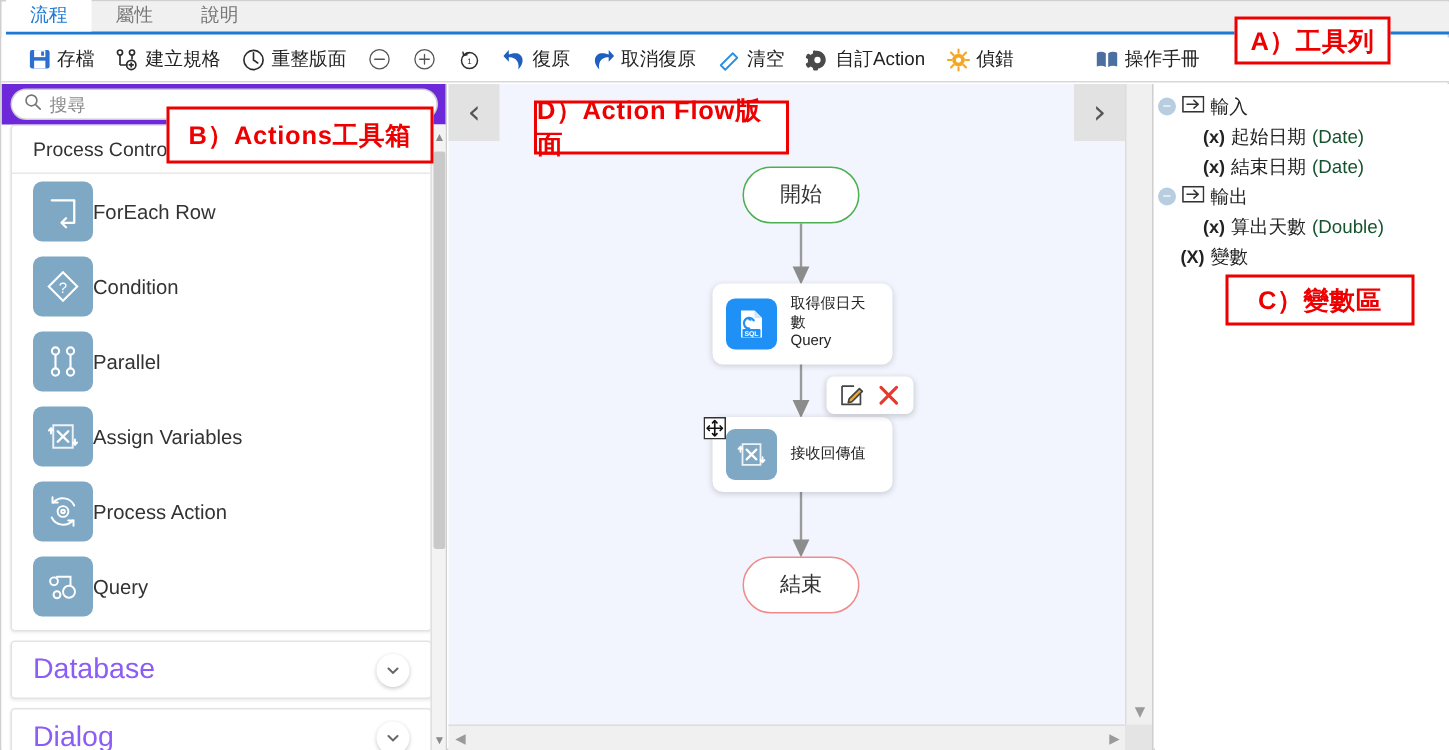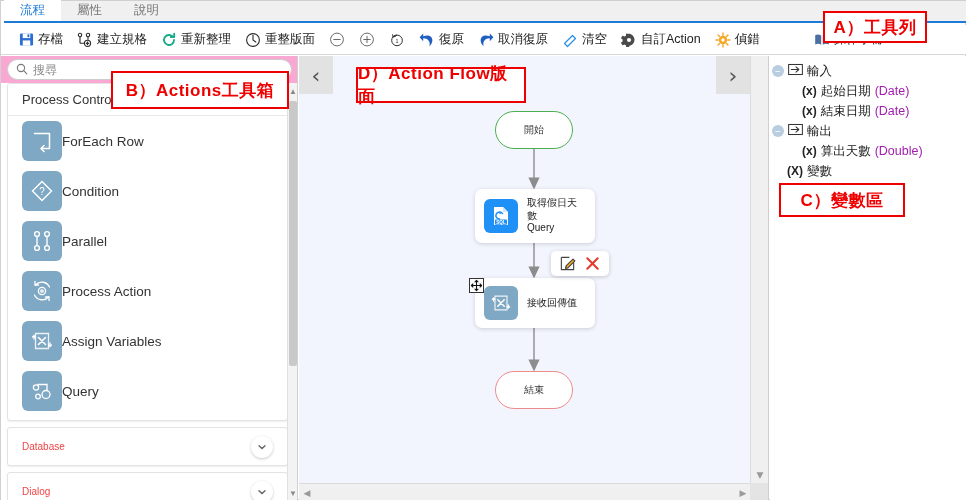--- a/index.html
+++ b/index.html
@@ -50,21 +50,21 @@
 
   
   .leftpanel {
     position:absolute; left:0; top:55px; width:297px; height:445px;
     background:#ffffff;
     border-right:1px solid #cfcfcf;
     overflow:hidden;
   }
   .searchwrap {
     position:absolute; left:0; top:0; width:297px; height:27px;
-    background:#f9a8d4; display:flex; align-items:center;
+    background:#6d28d9; display:flex; align-items:center;
     padding:3px 6px;
   }
   .searchbox {
     flex:1; height:21px; border:1px solid #cccccc; border-radius:11px;
     display:flex; align-items:center; padding:0 8px; gap:5px;
     background:#fff;
   }
   .searchbox input {
     border:none; outline:none; font-size:12px; color:#333;
     font-family:"Liberation Sans", sans-serif; width:100%;
@@ -77,21 +77,21 @@
     overflow:hidden;
   }
   .groupcard {
     background:#fff; border:1px solid #e3e3e3; border-radius:3px;
     margin:0 10px 6px 6px;
     box-shadow:0 1px 2px rgba(0,0,0,0.07);
   }
   .groupcard.open { padding-bottom:4px; }
   .grouphead {
     display:flex; align-items:center; justify-content:space-between;
-    height:37px; padding:0 14px; font-size:10px; color:#ef4444;
+    height:37px; padding:0 14px; font-size:19px; color:#8b5cf6;
     cursor:pointer;
   }
   .grouphead.plain {
     height:32px; font-size:13px; color:#333;
     border-bottom:1px solid #e8e8e8;
   }
   .chev {
     width:22px;height:22px;border-radius:50%;
     background:#fff; box-shadow:0 1px 3px rgba(0,0,0,0.22);
     display:flex;align-items:center;justify-content:center;
@@ -137,21 +137,21 @@
     font-family:"DejaVu Sans", sans-serif;
   }
   .collapse-left { left:0; }
   .collapse-right { right:18px; }
 
   .flow { position:absolute; left:0; top:0; width:452px; height:427px; }
 
   .node-start, .node-end {
     position:absolute; width:78px; height:38px; border-radius:19px;
     background:#fff; display:flex;align-items:center;justify-content:center;
-    font-size:10px;color:#333;
+    font-size:14px;color:#333;
   }
   .node-start { border:1.6px solid #4caf50; left:196px; top:55px; }
   .node-end   { border:1.6px solid #ef8b8b; left:196px; top:315px; }
 
   .node-box {
     position:absolute; background:#fff; border-radius:7px;
     box-shadow:0 1px 4px rgba(0,0,0,0.16);
     display:flex; align-items:center; gap:9px;
     padding:8px 14px 8px 9px;
   }
@@ -212,32 +212,32 @@
   }
   .treerow.child { padding-left:32px; }
   .treerow.varrow { padding-left:17px; }
   .toggle {
     width:12px;height:12px;border-radius:50%;
     background:#b8cde0; color:#fff; font-size:10px; line-height:11px;
     display:flex;align-items:center;justify-content:center;
     flex:0 0 12px; cursor:pointer;
   }
   .vxtag { font-weight:bold; font-size:12px; color:#222; }
-  .vtype { color:#a21caf; }
+  .vtype { color:#14532d; }
 
   
   .anno {
     position:absolute; border:2.5px solid #ee0000; background:#fff;
     color:#ee0000; font-weight:bold; display:flex;
     align-items:center; justify-content:center;
     font-size:17px; z-index:30; letter-spacing:0.5px;
   }
   #anno-a { left:822px; top:10px;  width:104px; height:32px; }
   #anno-b { left:110px; top:70px;  width:178px; height:38px; }
-  #anno-c { left:778px; top:182px; width:126px; height:34px; }
+  #anno-c { left:816px; top:182px; width:126px; height:34px; }
   #anno-d { left:355px; top:66px;  width:170px; height:36px; }
 </style>
 </head>
 <body>
 
 <div id="app">
 
   <div class="tabbar">
     <div class="tab active">流程</div>
     <div class="tab">屬性</div>
@@ -264,29 +264,20 @@
           <circle cx="3" cy="3" r="1.7"></circle>
             <circle cx="11" cy="3" r="1.7"></circle>
           <path d="M3 4.7v6.6M11 4.7v3M3 11.3h5"></path>
           <circle cx="10.5" cy="11.3" r="3.1"></circle>
           <path d="M10.5 9.6v3.4M8.8 11.3h3.4" stroke-width="1.2"></path>
         </svg>
       </span>
       <span class="lbl">建立規格</span>
     </div>
 
-    <div class="tbtn">
-      <span class="ico">
-        <svg width="16" height="16" viewBox="0 0 16 16" fill="none" stroke="#1aab8a" stroke-width="1.9" stroke-linecap="round">
-          <path d="M13 8a5 5 0 1 1-1.6-3.7"></path>
-            <path d="M13.2 1.6V5h-3.4" stroke-linejoin="round"></path>
-        </svg>
-      </span>
-      <span class="lbl">重新整理</span>
-    </div>
 
     <div class="tbtn">
       <span class="ico">
         <svg width="16" height="16" viewBox="0 0 16 16" fill="none" stroke="#2b2b2b" stroke-width="1.1">
           <circle cx="8" cy="8" r="6.4"></circle>
             <path d="M8 3.2v4.8l2.8 2" stroke-linecap="round"></path>
         </svg>
       </span>
       <span class="lbl">重整版面</span>
     </div>
@@ -430,40 +421,40 @@
                 <circle cx="18" cy="20" r="2.4"></circle>
                 <path d="M18 8.4v9.2"></path>
             </svg>
           </div>
           <span class="actionlabel">Parallel</span>
         </div>
 
         <div class="actionitem">
           <div class="actionicon">
             <svg width="26" height="26" viewBox="0 0 26 26" fill="none" stroke="#fff" stroke-width="1.3" stroke-linecap="round">
+              <path d="M6.5 5.5h13v15h-13z" stroke-opacity="0.85"></path>
+              <path d="M9.5 9.5l7 7M16.5 9.5l-7 7" stroke-width="1.6"></path>
+              <path d="M5 11V7.5M3.6 9L5 7.5 6.4 9"></path>
+              <path d="M21 15v3.5M19.6 17L21 18.5 22.4 17"></path>
+            </svg>
+          </div>
+          <span class="actionlabel">Assign Variables</span>
+        </div>
+
+        <div class="actionitem">
+          <div class="actionicon">
+            <svg width="26" height="26" viewBox="0 0 26 26" fill="none" stroke="#fff" stroke-width="1.3" stroke-linecap="round">
               <path d="M20.5 9a8.5 8.5 0 0 0-14-2"></path>
                 <path d="M5.5 17a8.5 8.5 0 0 0 14 2"></path>
               <path d="M6 3.5V7h3.5M20 22.5V19h-3.5"></path>
               <circle cx="13" cy="13" r="3.6"></circle>
                 <circle cx="13" cy="13" r="1.2"></circle>
             </svg>
           </div>
           <span class="actionlabel">Process Action</span>
-        </div>
-
-        <div class="actionitem">
-          <div class="actionicon">
-            <svg width="26" height="26" viewBox="0 0 26 26" fill="none" stroke="#fff" stroke-width="1.3" stroke-linecap="round">
-              <path d="M6.5 5.5h13v15h-13z" stroke-opacity="0.85"></path>
-              <path d="M9.5 9.5l7 7M16.5 9.5l-7 7" stroke-width="1.6"></path>
-              <path d="M5 11V7.5M3.6 9L5 7.5 6.4 9"></path>
-              <path d="M21 15v3.5M19.6 17L21 18.5 22.4 17"></path>
-            </svg>
-          </div>
-          <span class="actionlabel">Assign Variables</span>
         </div>
 
         <div class="actionitem">
           <div class="actionicon">
             <svg width="26" height="26" viewBox="0 0 26 26" fill="none" stroke="#fff" stroke-width="1.3">
               <path d="M9 6.5h9v5.5" stroke-linecap="round"></path>
               <circle cx="7" cy="9.5" r="2.6"></circle>
                 <circle cx="17" cy="16.5" r="4"></circle>
                 <circle cx="9" cy="18.5" r="2.3"></circle>
             </svg>

